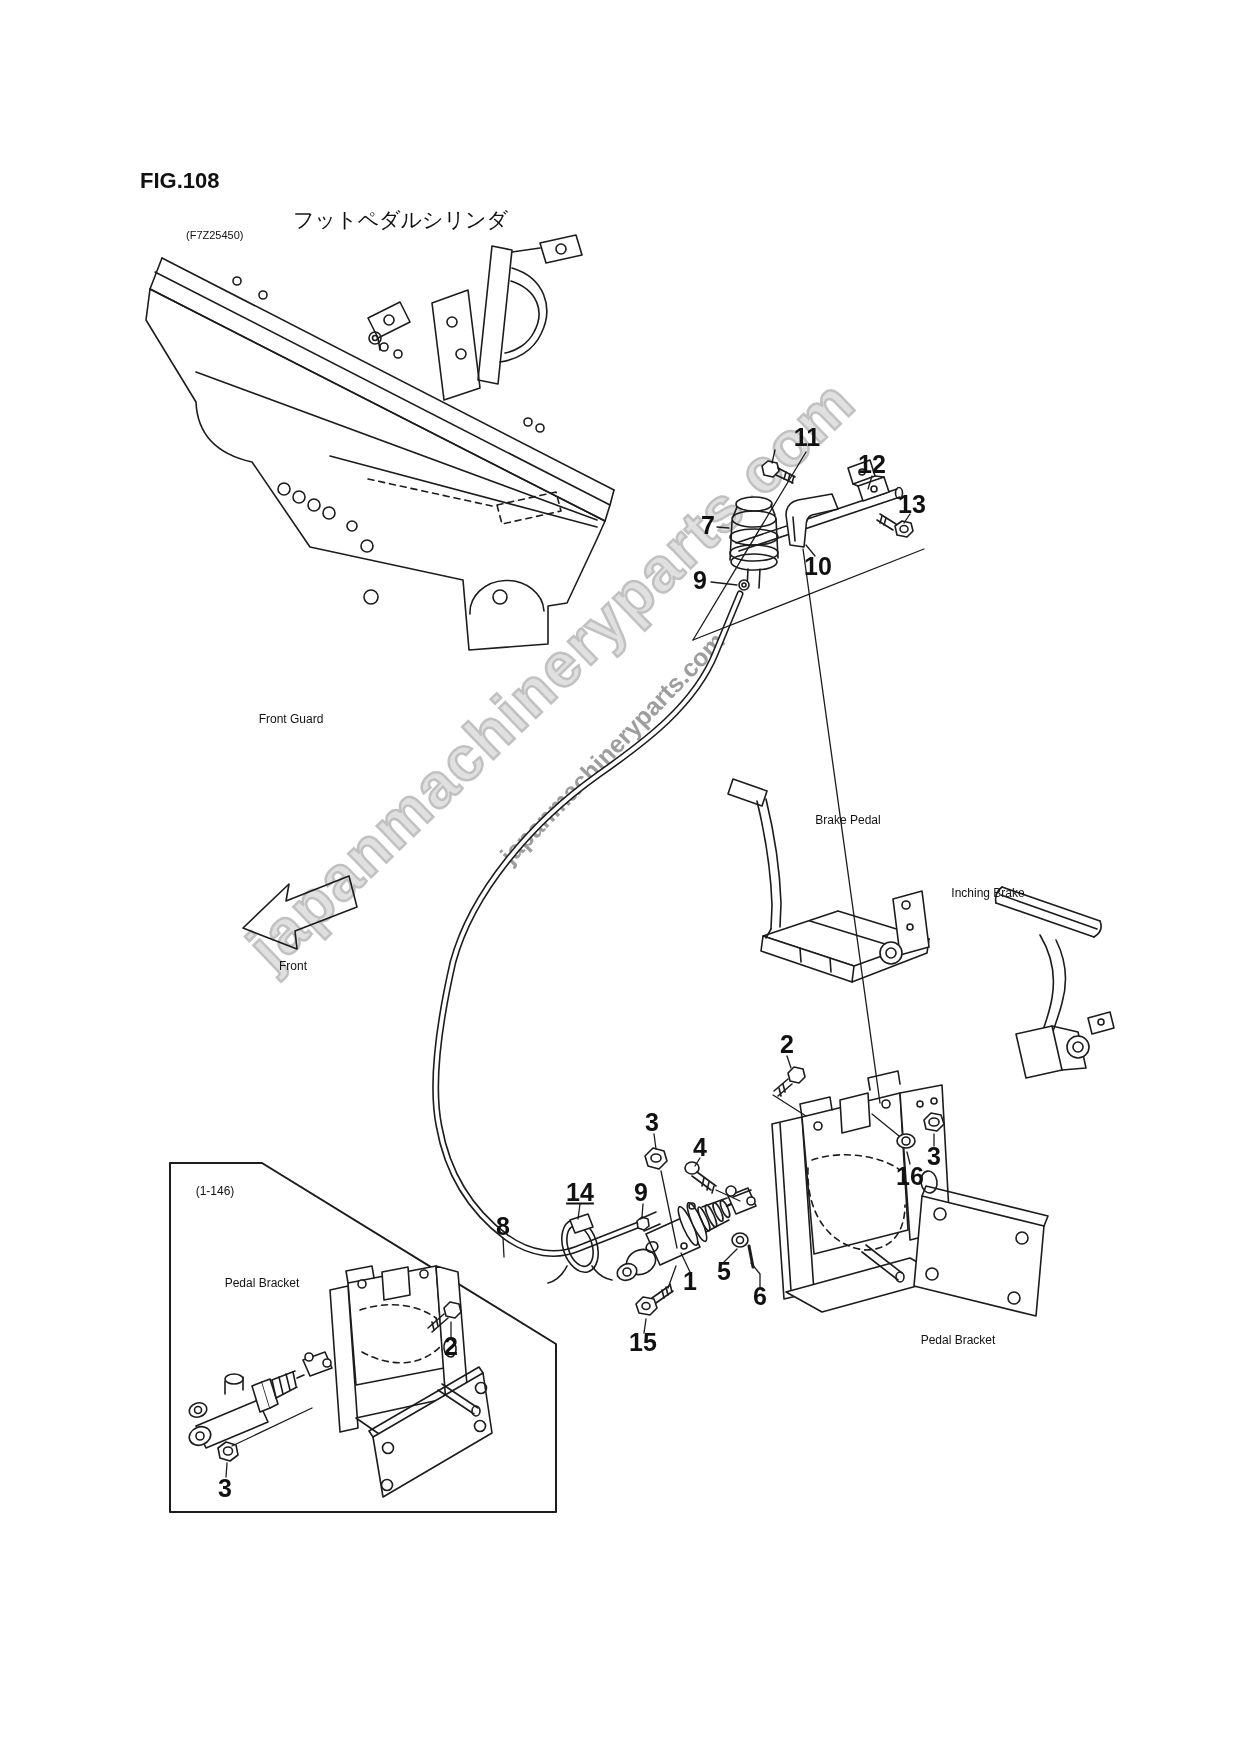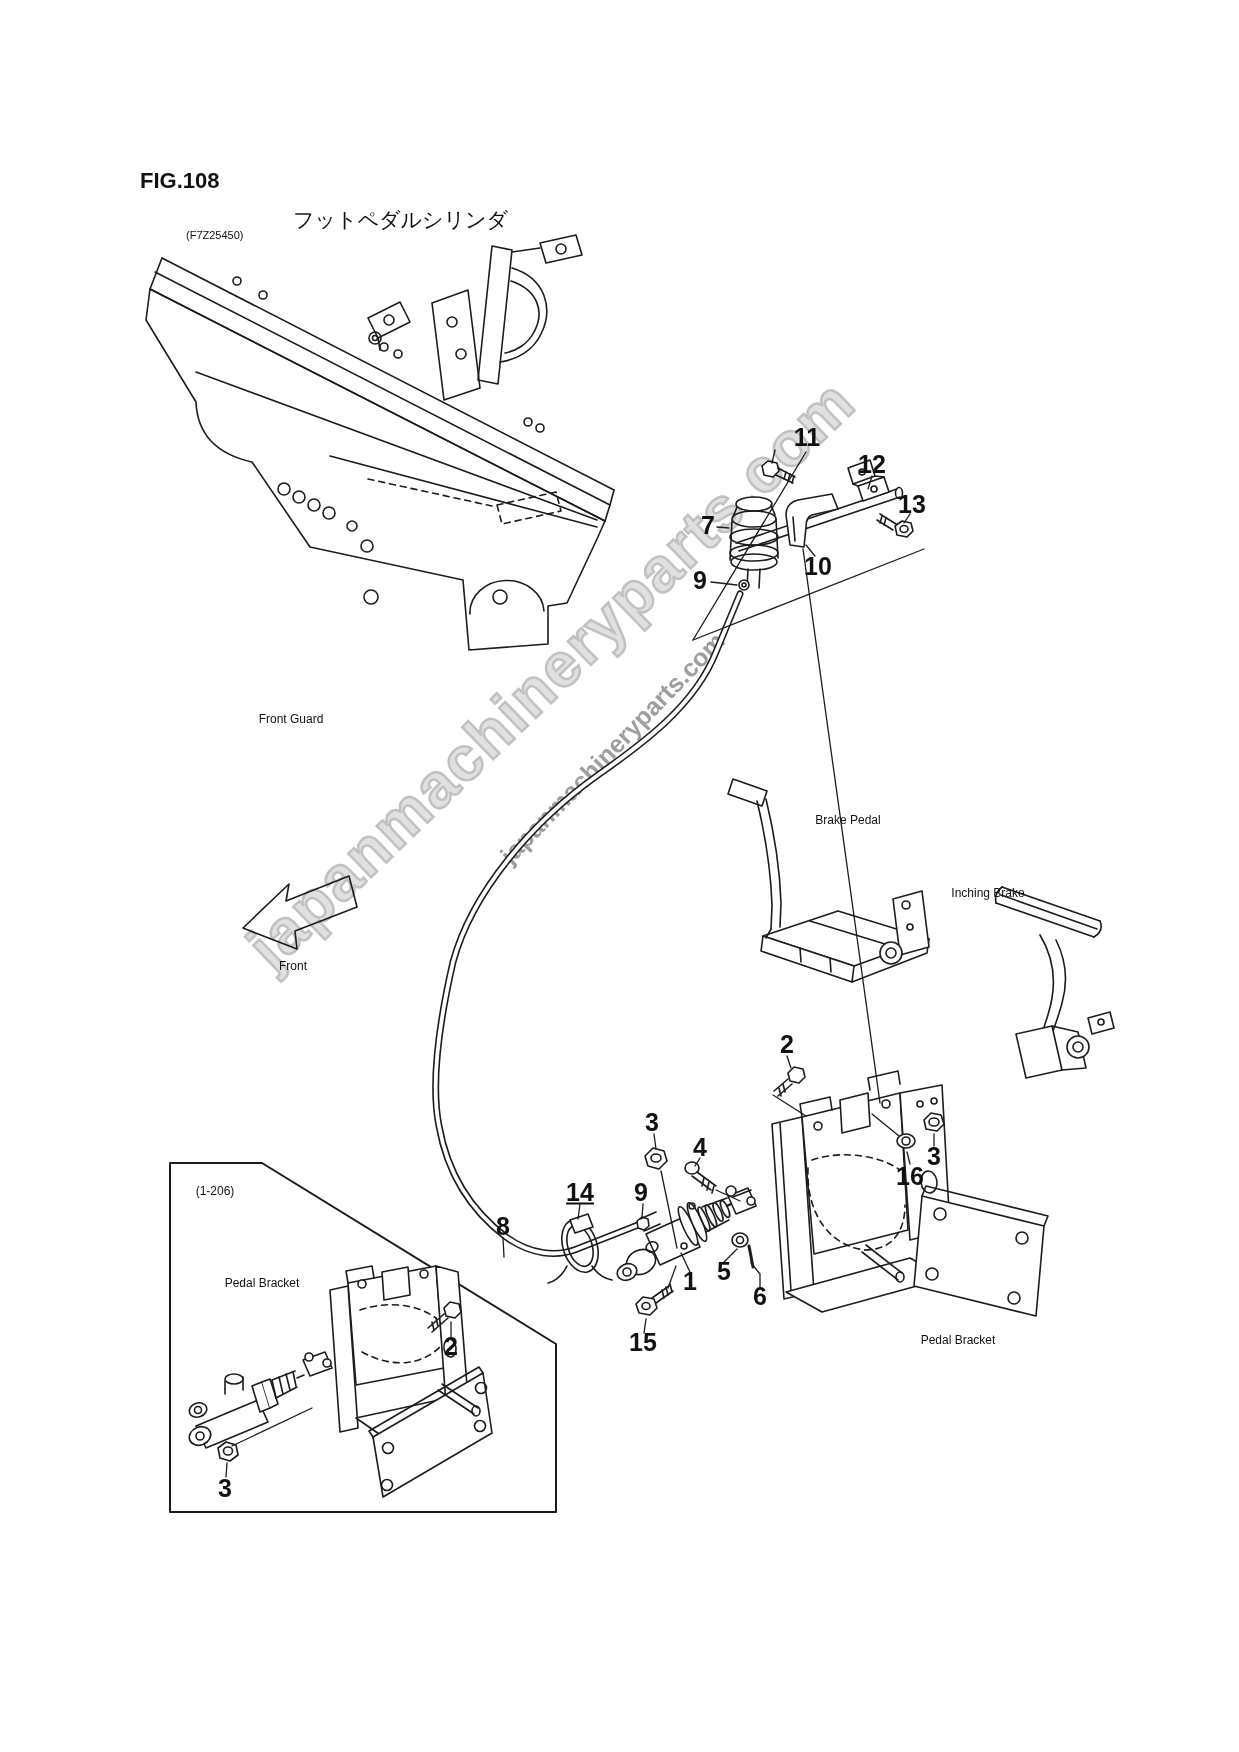--- a/index.html
+++ b/index.html
@@ -324,21 +324,21 @@
         <path d="M226 1477 L227 1463"></path>
       </g>
     </g>
   </svg>
 
   <div class="lbl" style="left:291px;top:719px;">Front Guard</div>
   <div class="lbl" style="left:293px;top:966px;">Front</div>
   <div class="lbl" style="left:848px;top:820px;">Brake Pedal</div>
   <div class="lbl" style="left:988px;top:893px;">Inching Brake</div>
   <div class="lbl" style="left:958px;top:1340px;">Pedal Bracket</div>
-  <div class="lbl" style="left:215px;top:1191px;">(1-206)</div>
+  <div class="lbl" style="left:215px;top:1191px;">(1-146)</div>
   <div class="lbl" style="left:262px;top:1283px;">Pedal Bracket</div>
 
   <div>
       <div class="callout" style="left: 708px; top: 525px;">7</div>
       <div class="callout" style="left: 700px; top: 580px;">9</div>
       <div class="callout" style="left: 818px; top: 566px;">10</div>
       <div class="callout" style="left: 775px; top: 437px; margin-left: 32px;">11</div>
       <div class="callout" style="left: 872px; top: 464px;">12</div>
       <div class="callout" style="left: 912px; top: 504px;">13</div>
       <div class="callout" style="left: 787px; top: 1044px;">2</div>

